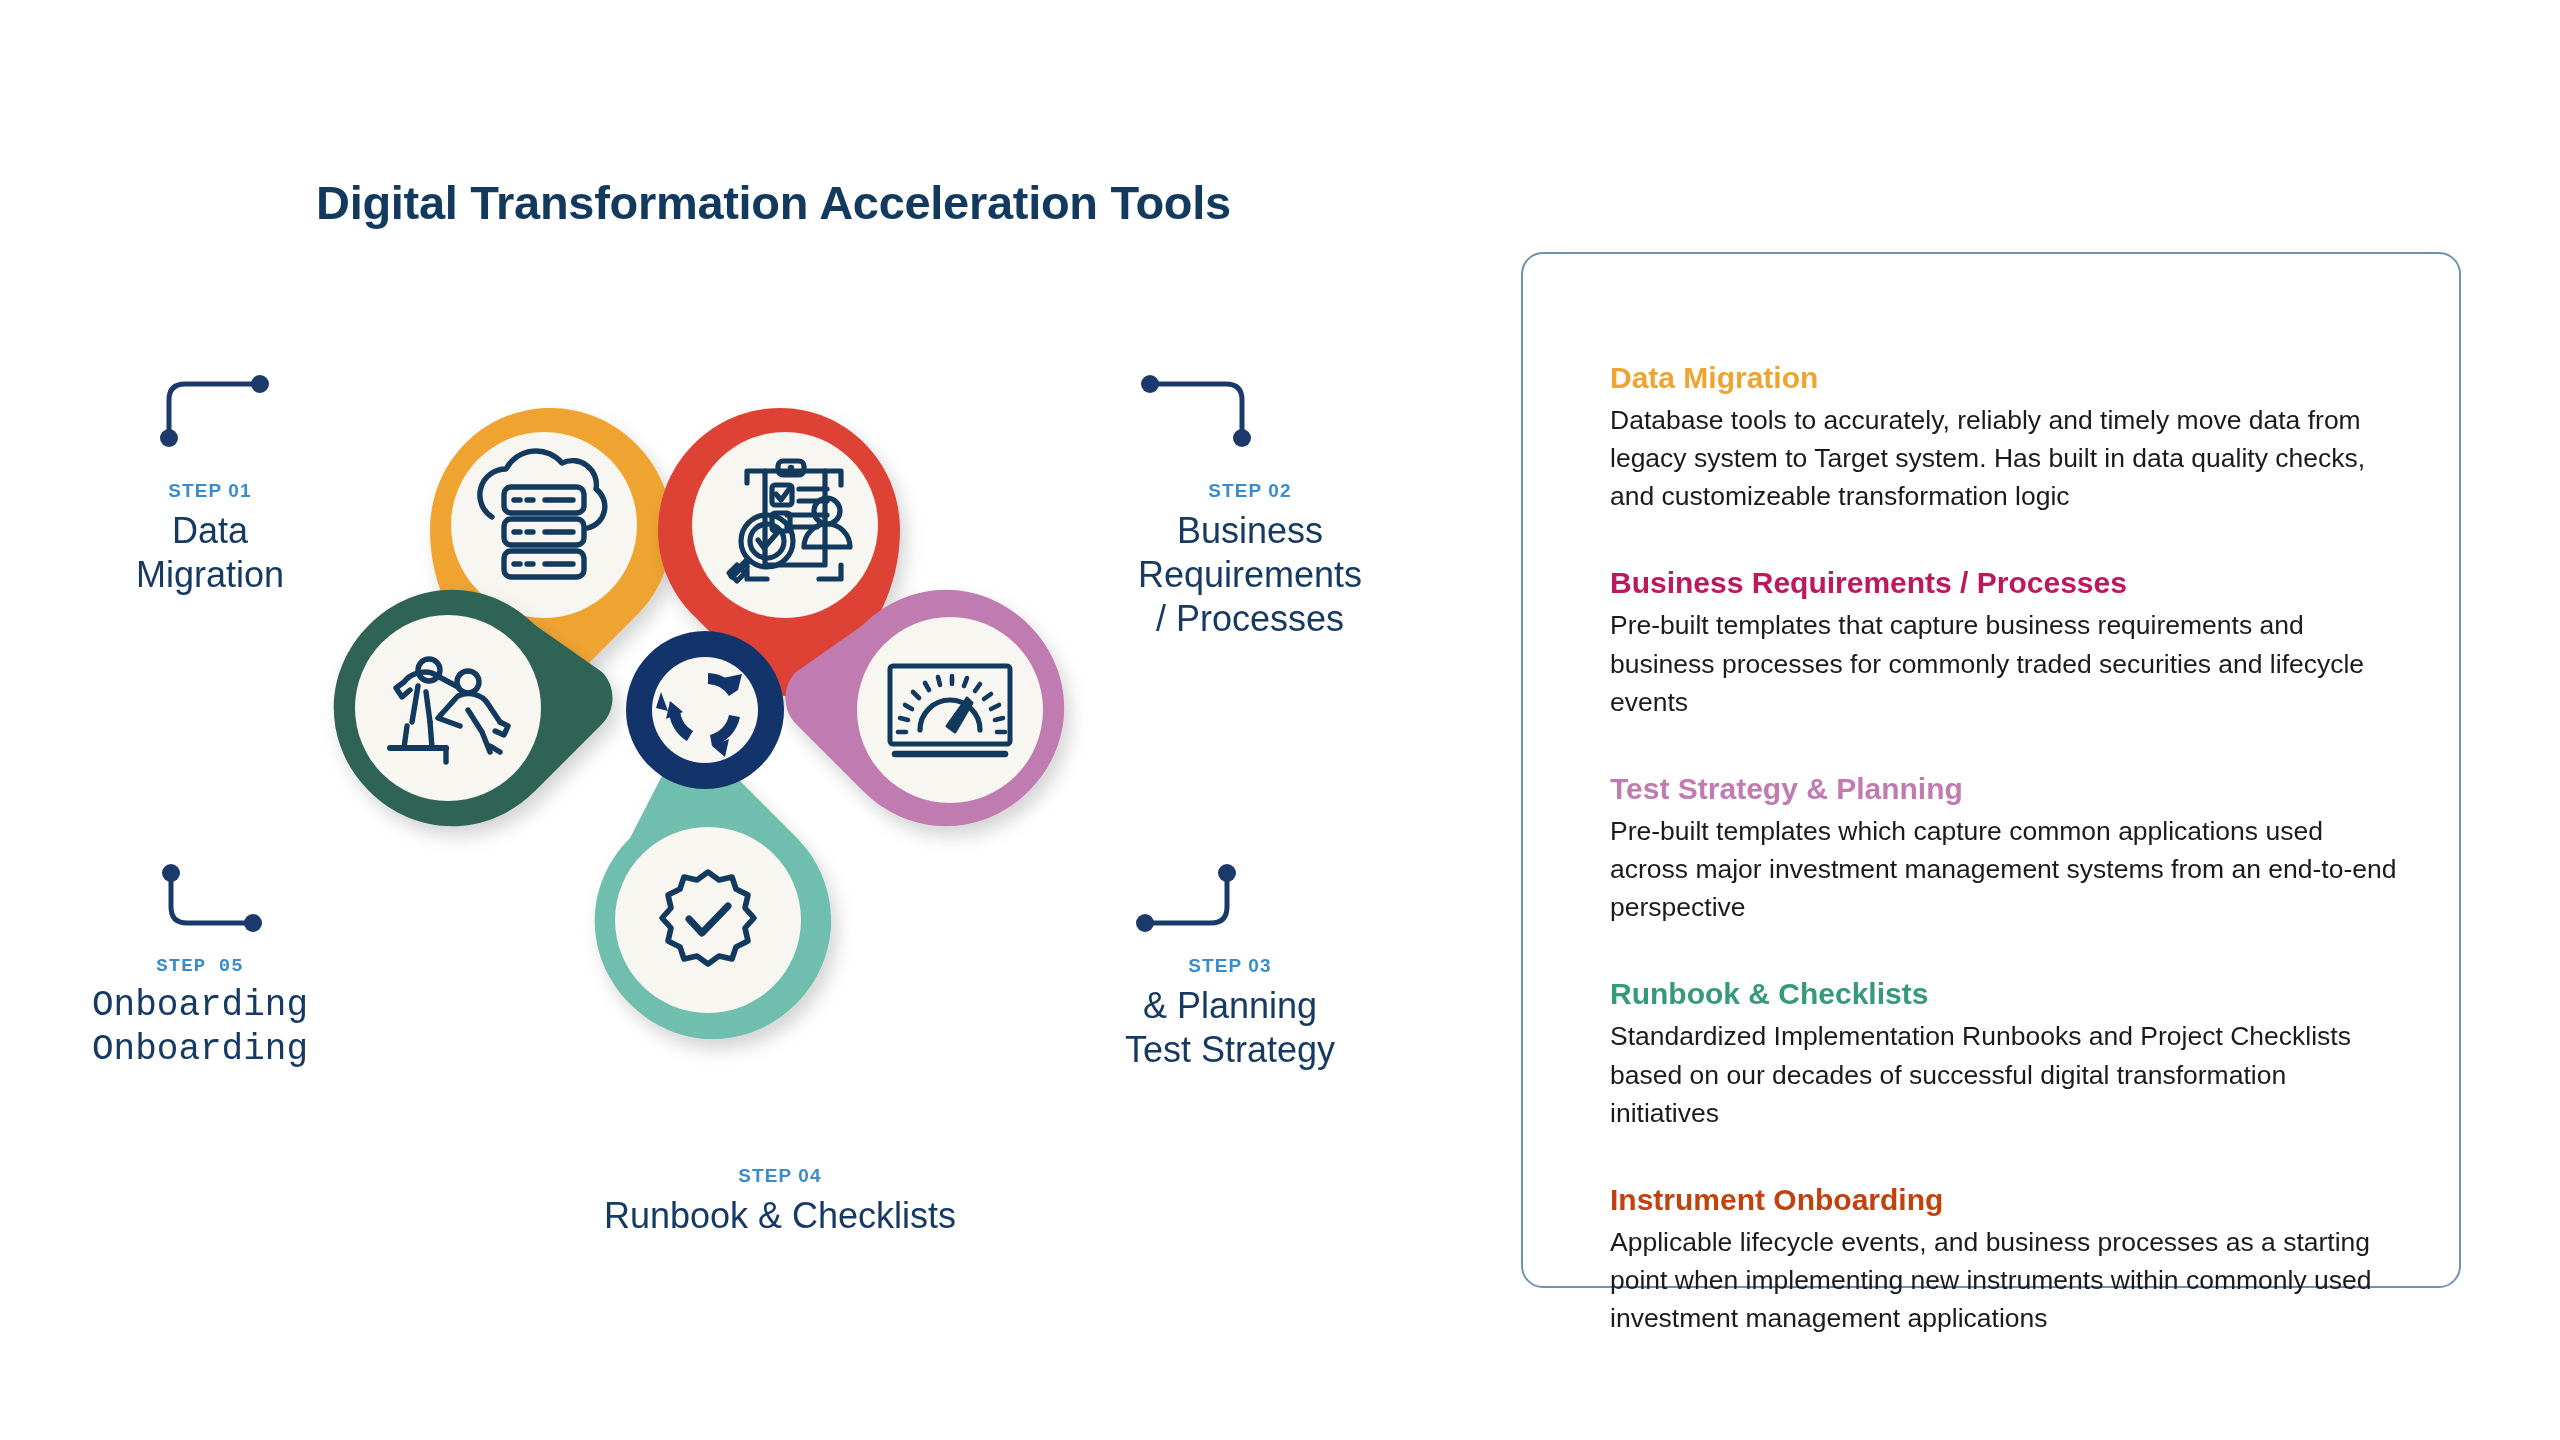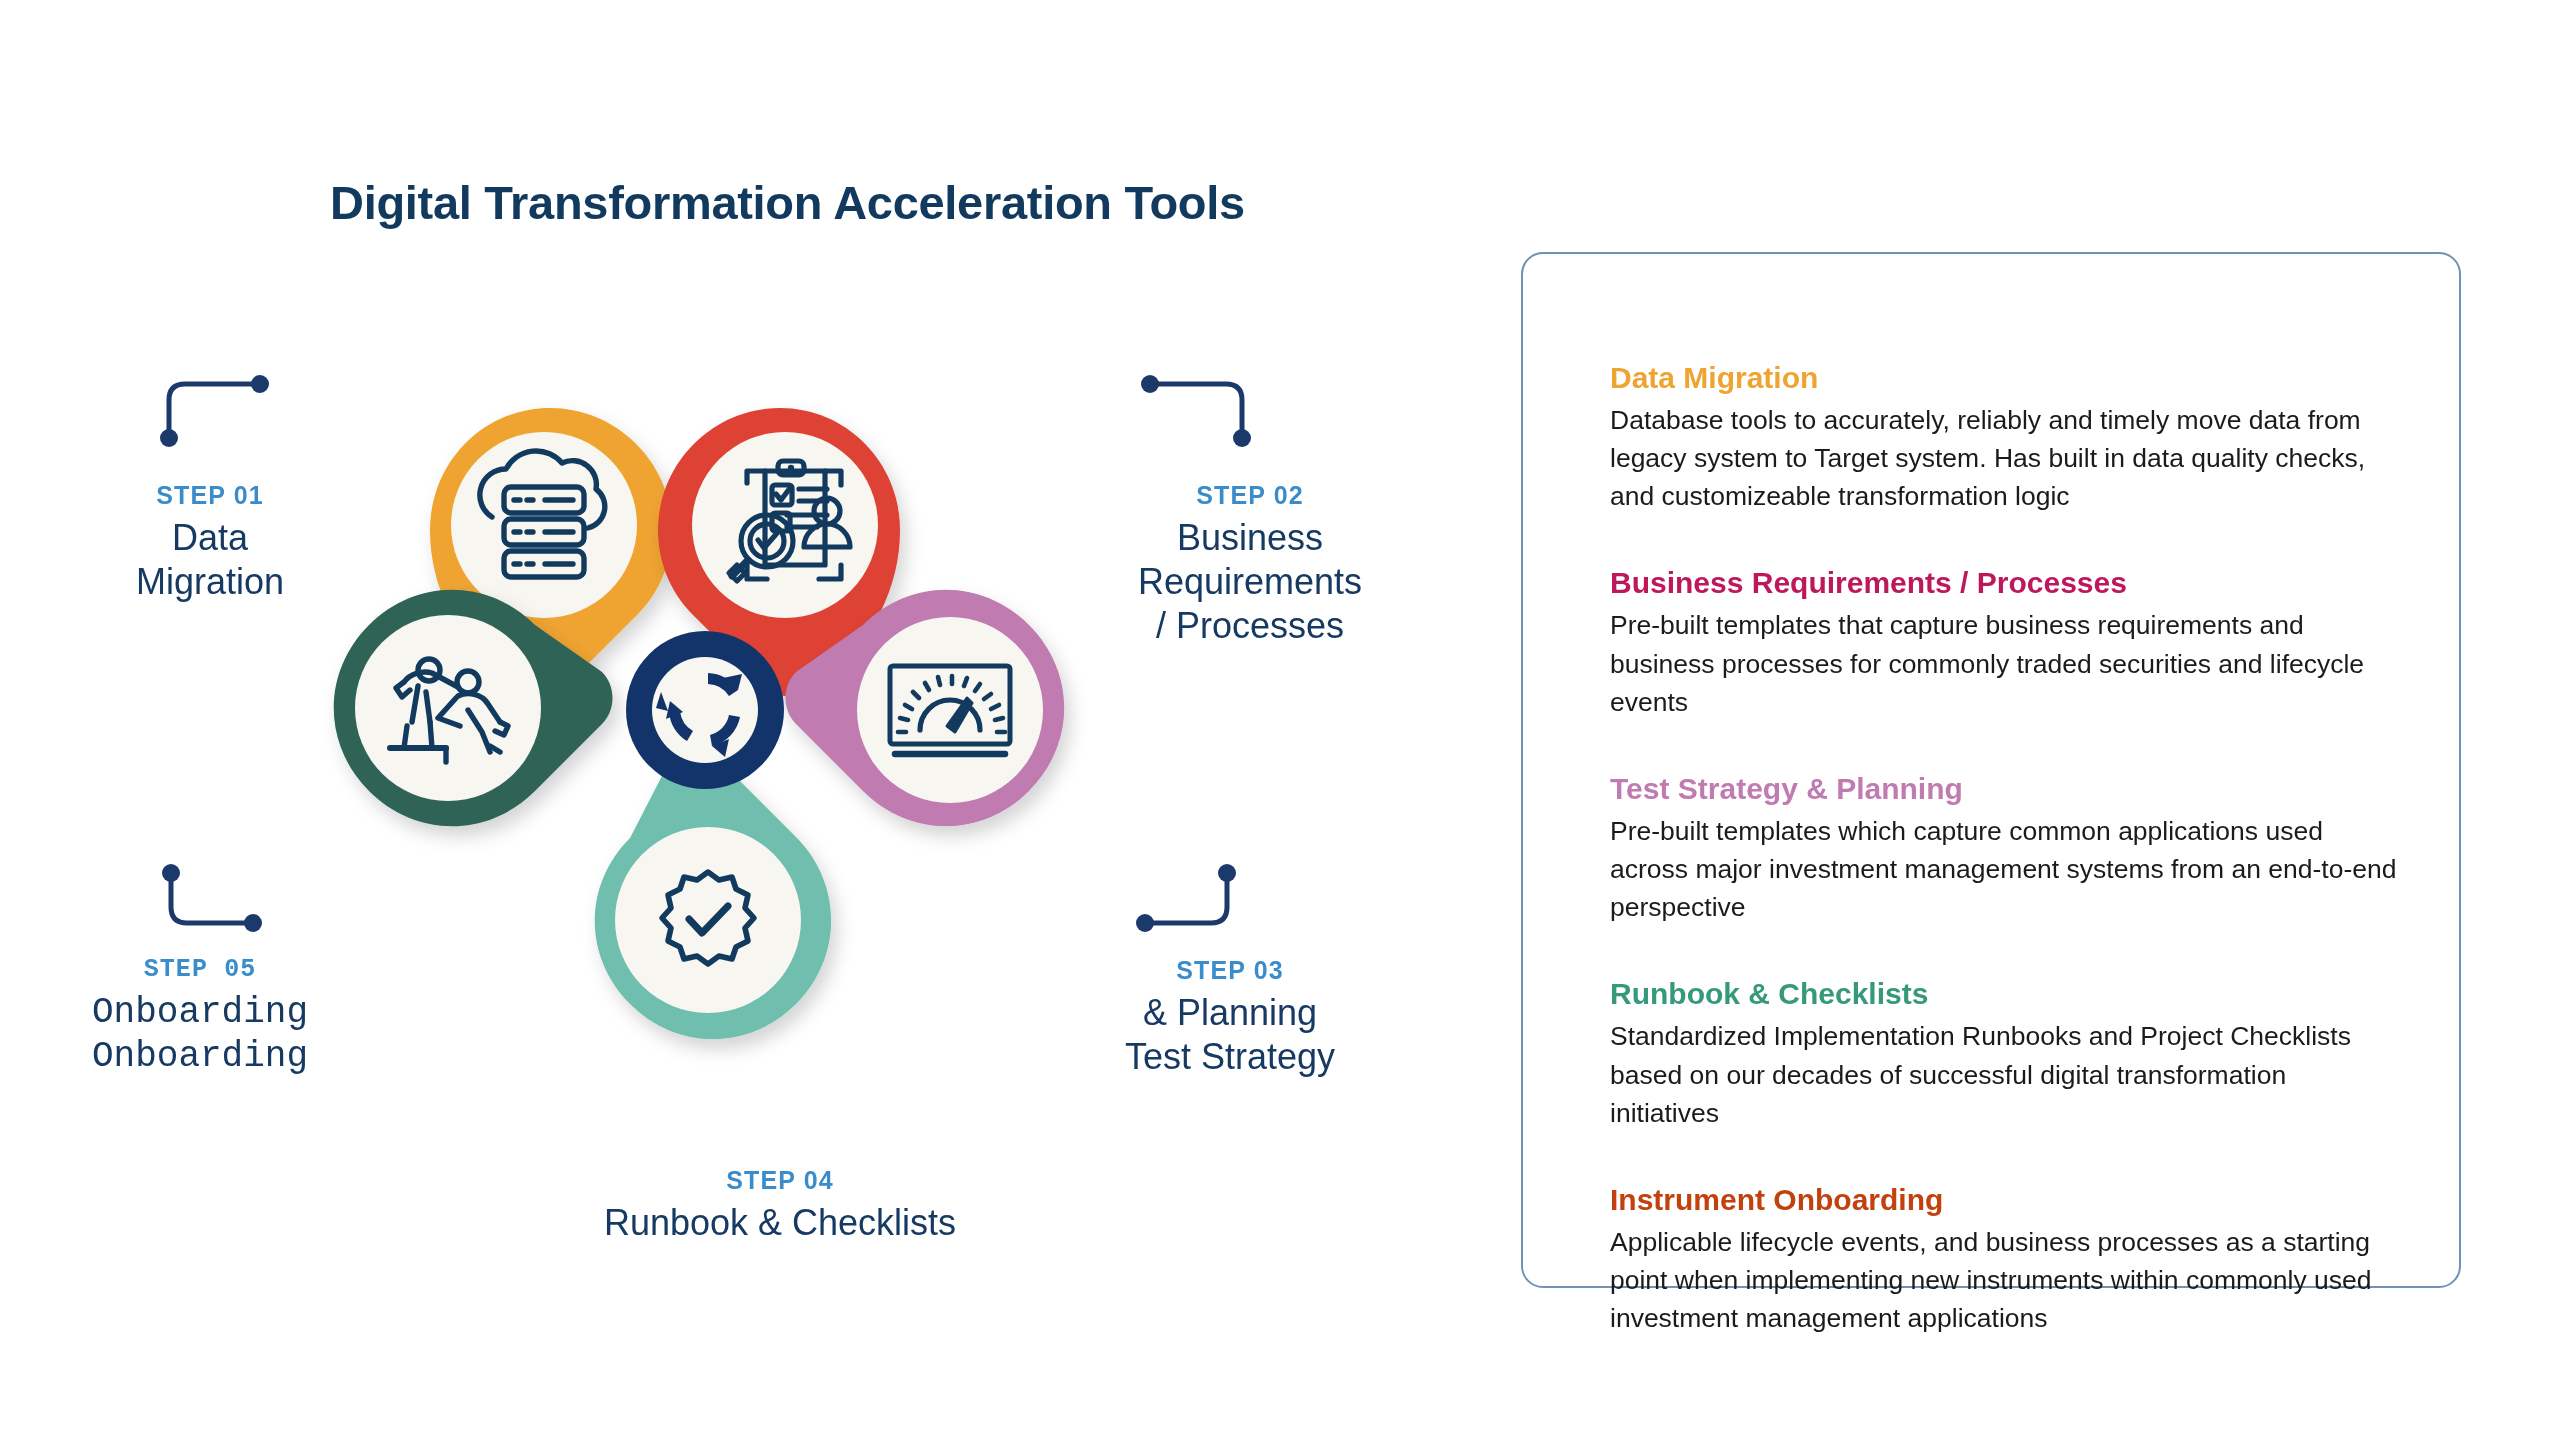--- a/index.html
+++ b/index.html
@@ -8,37 +8,37 @@
     background:#ffffff;
     font-family:"Liberation Sans", sans-serif;
     overflow:hidden;
     position:relative;
   }
   .stage{position:absolute;left:0;top:0;width:2560px;height:1440px;}
 
   
   .title{
     position:absolute;
-    left:330px;top:175px;
+    left:316px;top:175px;
     font-size:47px;
     font-weight:bold;
     color:#123A5E;
     letter-spacing:-0.3px;
     white-space:nowrap;
   }
 
   
   .diagram{position:absolute;left:120px;top:300px;width:1320px;height:1000px;}
 
   .petals-svg{position:absolute;left:0;top:0;}
 
   
   .steplabel{position:absolute;text-align:center;}
   .steplabel .kicker{
-    font-size:25px;
+    font-size:19px;
     font-weight:bold;
     color:#3A8CCB;
     letter-spacing:1.1px;
     line-height:1.2;
     white-space:nowrap;
   }
   .steplabel .name{
     font-size:36px;
     color:#173A63;
     line-height:1.22;

